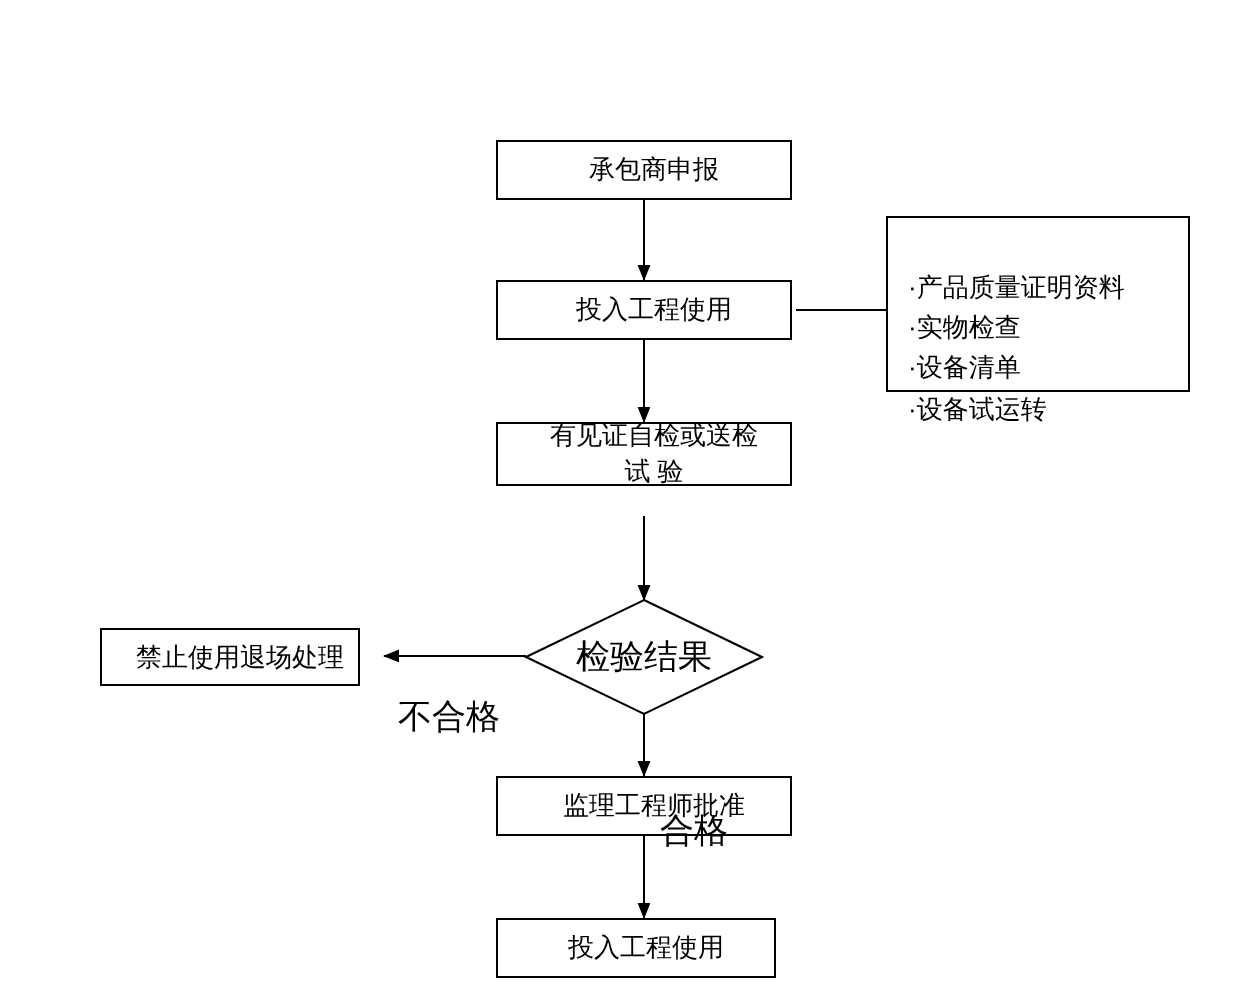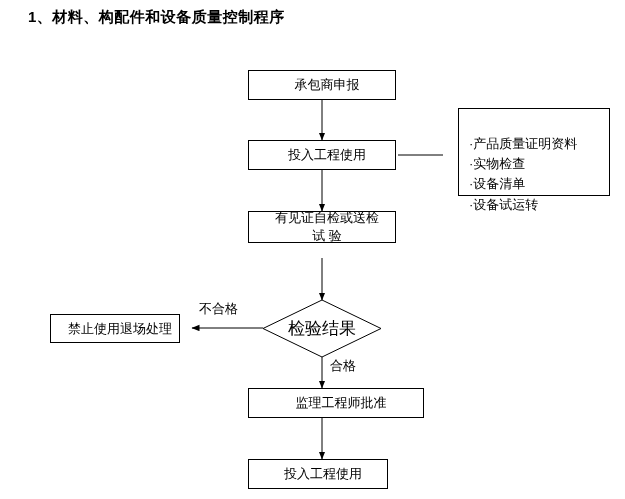--- a/index.html
+++ b/index.html
@@ -69,39 +69,39 @@
     width: 100%;
     height: 100%;
     display: flex;
     align-items: center;
     justify-content: center;
     font-size: 17px;
     pointer-events: none;
   }
   .edge-label {
     position: absolute;
-    font-size: 13px;
+    font-size: 17px;
     background: transparent;
     white-space: nowrap;
+    margin-top: 47px;
   }
   svg.links {
     position: absolute;
     left: 0;
     top: 0;
     width: 625px;
     height: 499px;
     overflow: visible;
   }
 </style>
 </head>
 <body>
 
 <div id="canvas">
 
-  <div class="title">1、材料、构配件和设备质量控制程序</div>
 
   <svg class="links" viewBox="0 0 625 499">
     <defs>
       <marker id="arrow" markerWidth="9" markerHeight="9" refX="7.5" refY="3.2" orient="auto" markerUnits="userSpaceOnUse">
         <path d="M0,0 L8,3.2 L0,6.4 z" fill="#000000"></path>
       </marker>
     </defs>
 
     <line x1="322" y1="99" x2="322" y2="140" stroke="#000" stroke-width="1" marker-end="url(#arrow)"></line>
 
@@ -119,21 +119,21 @@
   </svg>
 
   <div class="node" style="left:248px; top:70px; width:148px; height:30px;">
     <span>承包商申报</span>
   </div>
 
   <div class="node" style="left:248px; top:140px; width:148px; height:30px;">
     <span>投入工程使用</span>
   </div>
 
-  <div class="sidebox" style="left:443px; top:108px; width:152px; height:88px;margin-left:15px;">
+  <div class="sidebox" style="left:443px; top:108px; width:152px; height:88px;">
     <span>·产品质量证明资料
 ·实物检查
 ·设备清单
 ·设备试运转</span>
   </div>
 
   <div class="node" style="left:248px; top:211px; width:148px; height:32px;">
     <span>有见证自检或送检
 试        验</span>
   </div>
@@ -142,21 +142,21 @@
     <svg width="120" height="59" viewBox="0 0 120 59">
       <polygon points="60,1 119,29.5 60,58 1,29.5" fill="#ffffff" stroke="#000000" stroke-width="1"></polygon>
     </svg>
     <div class="diamond-label">检验结果</div>
   </div>
 
   <div class="node" style="left:50px; top:314px; width:130px; height:29px;">
     <span>禁止使用退场处理</span>
   </div>
 
-  <div class="node" style="left:248px; top:388px; width:176px; height:30px;">
+  <div class="node" style="left:248px; top:388px; width:148px; height:30px;">
     <span>监理工程师批准</span>
   </div>
 
   <div class="node" style="left:248px; top:459px; width:140px; height:30px;">
     <span>投入工程使用</span>
   </div>
 
   <div class="edge-label" style="left:199px; top:300px;">不合格</div>
 
   <div class="edge-label" style="left:330px; top:357px;">合格</div>

